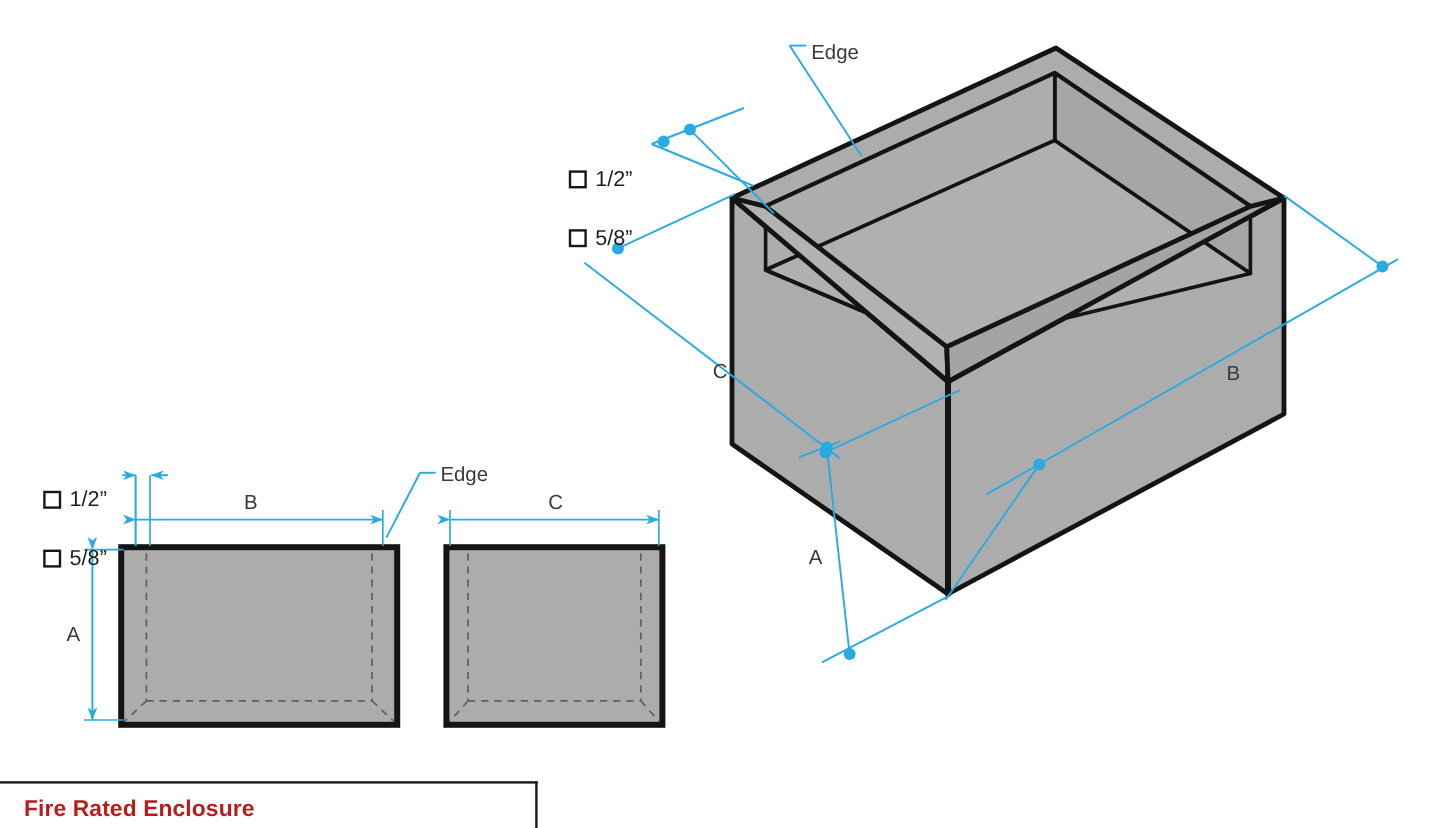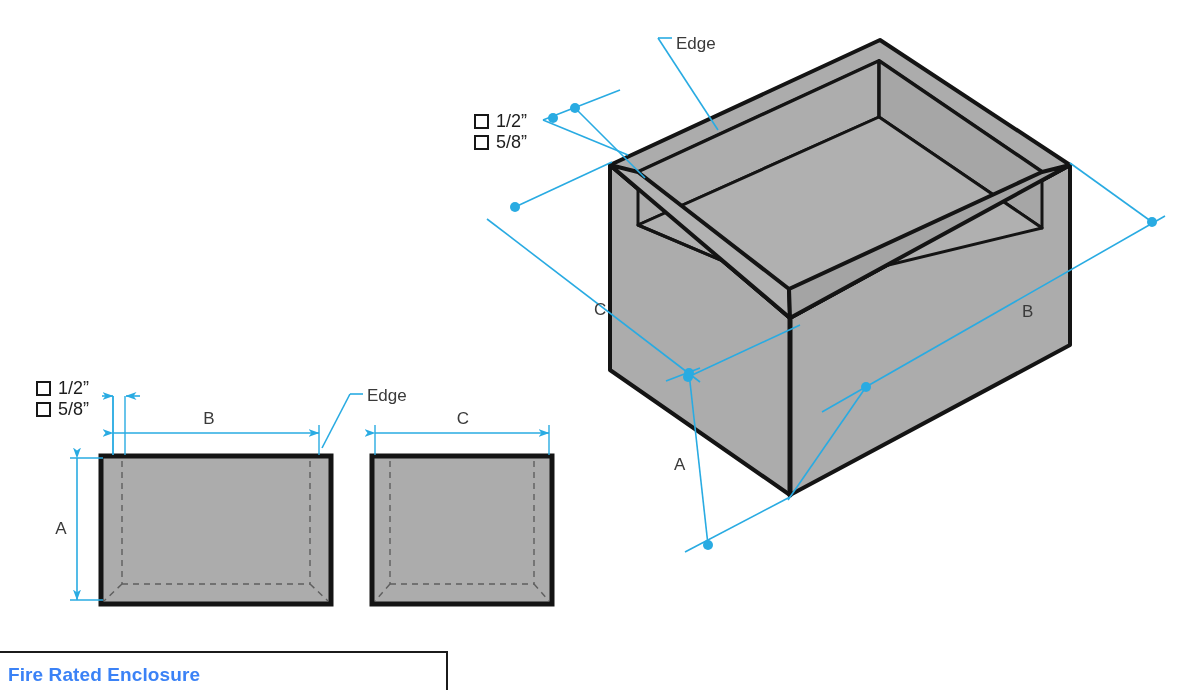--- a/index.html
+++ b/index.html
@@ -49,37 +49,38 @@
     top: 651px;
     width: 448px;
     height: 60px;
     border: 2px solid #1b1b1b;
     border-left: none;
     box-sizing: border-box;
     background: #ffffff;
   }
   #title-block .title-text {
     position: absolute;
-    left: 8px;
+    left: 20px;
     top: 11px;
     font-family: "Liberation Sans", sans-serif;
     font-size: 19px;
     font-weight: bold;
-    color: #3b82f6;
+    color: #b91c1c;
     letter-spacing: 0.1px;
     white-space: nowrap;
   }
   
   .opt-group {
     position: absolute;
   }
   .opt-row {
     display: flex;
     align-items: center;
     height: 21px;
+    margin-top: 28px;
   }
   .opt-box {
     width: 15px;
     height: 15px;
     border: 2px solid #171717;
     box-sizing: border-box;
     background: #ffffff;
     margin-right: 7px;
     flex: 0 0 auto;
   }

